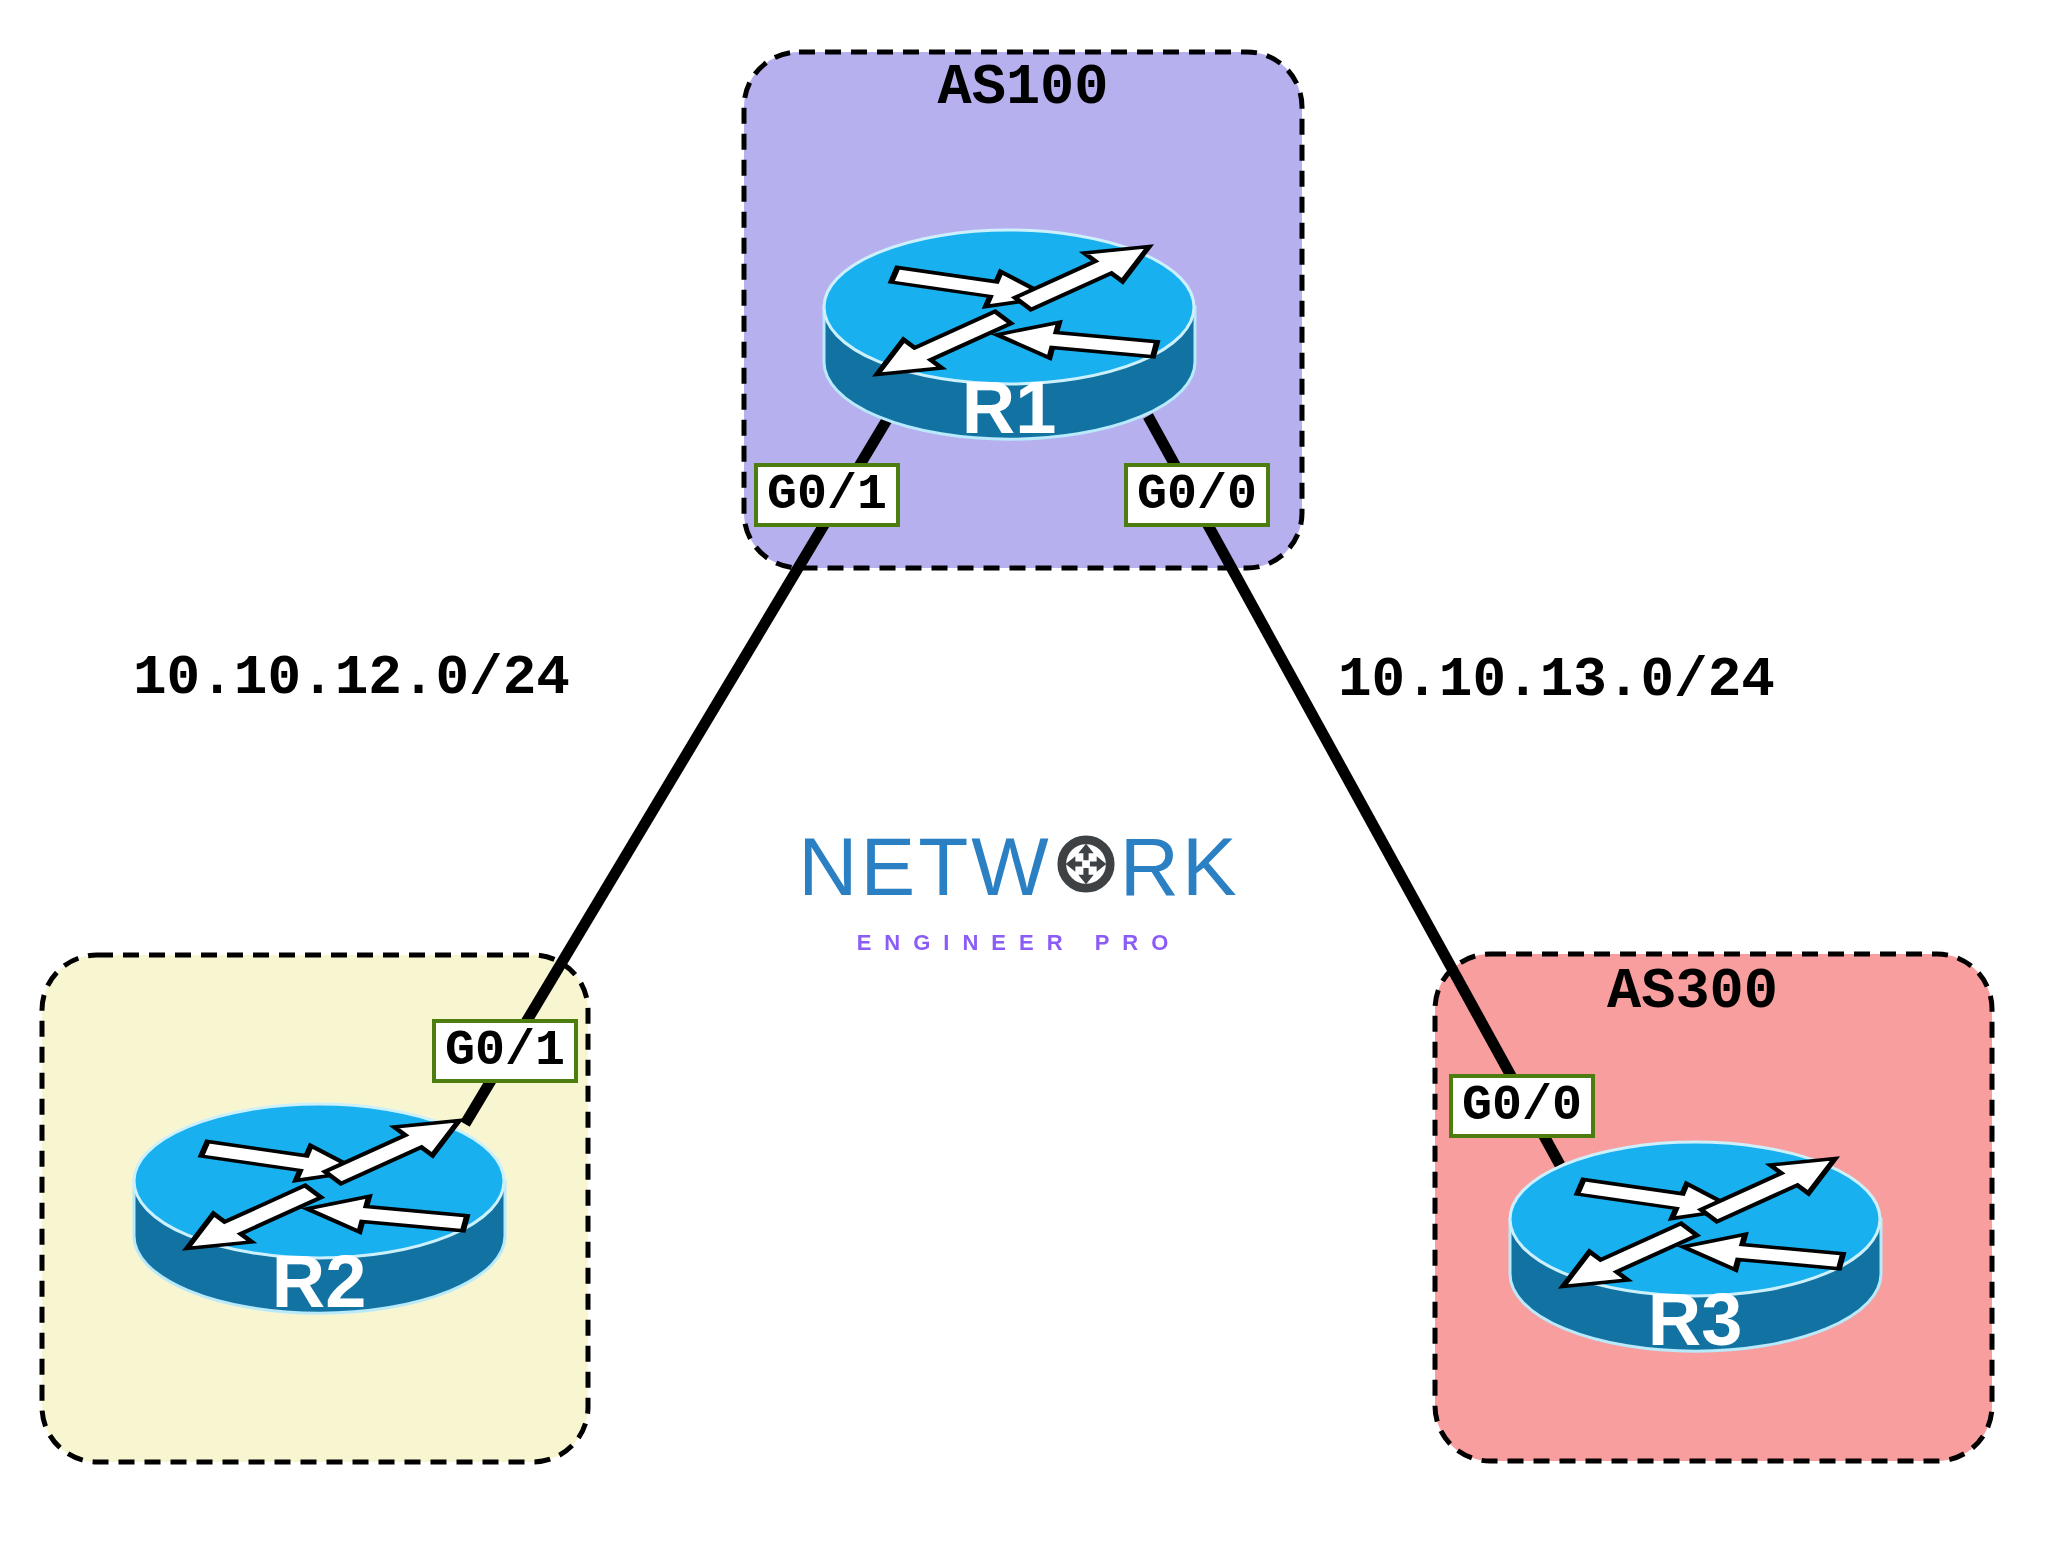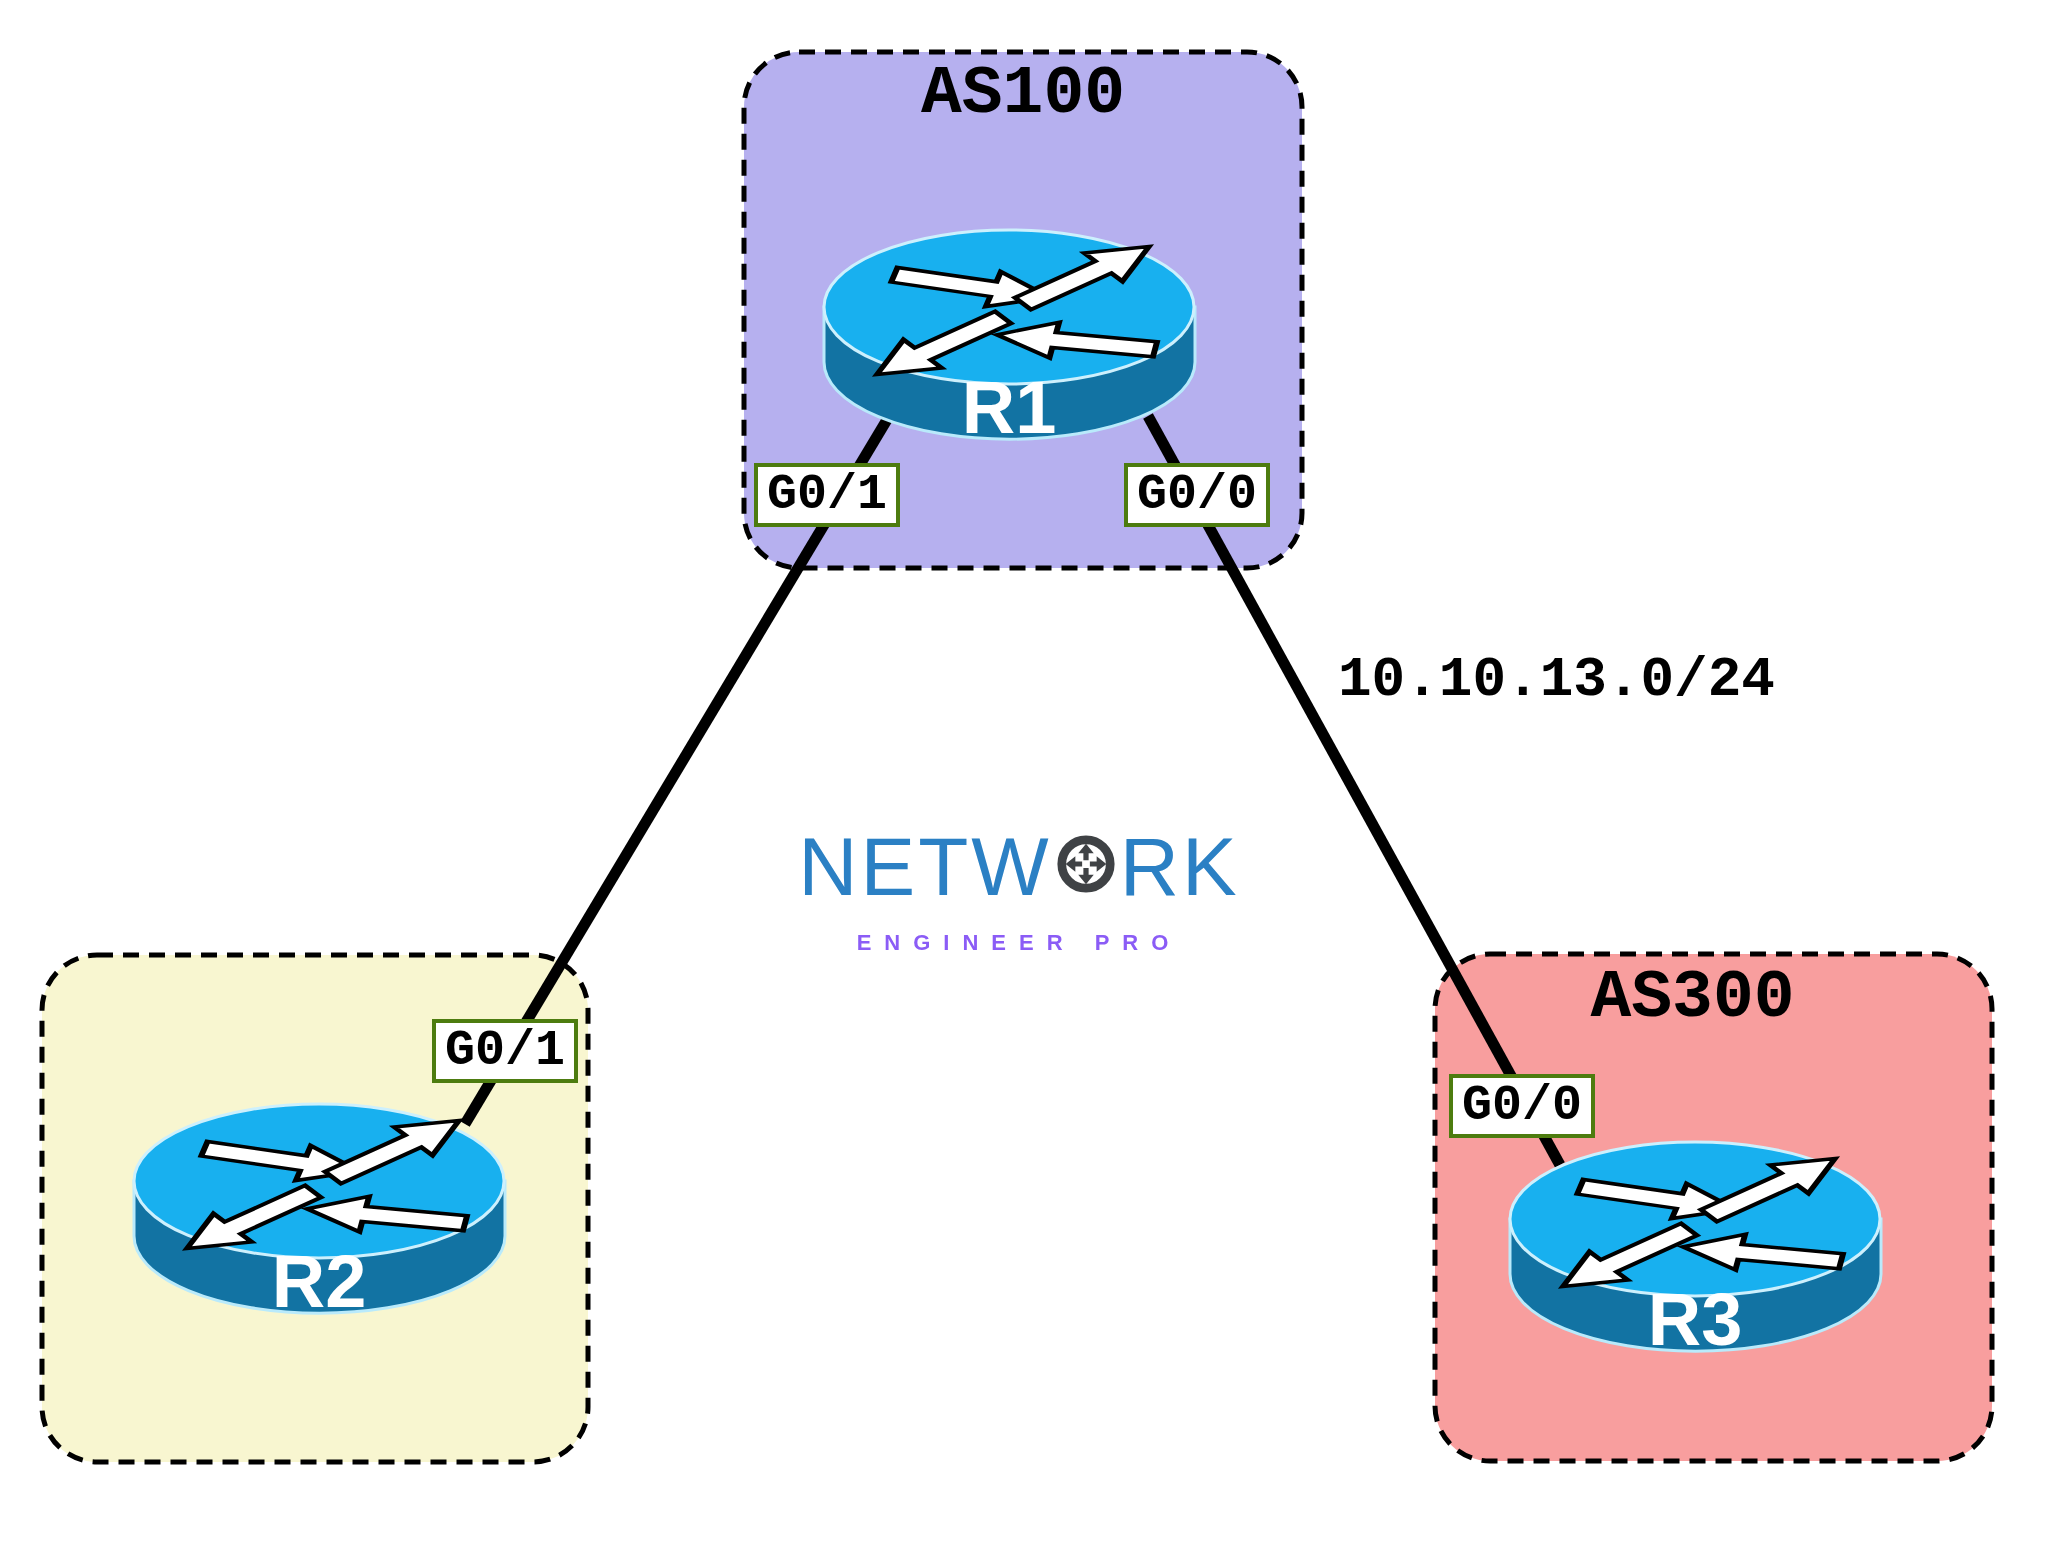--- a/index.html
+++ b/index.html
@@ -1,20 +1,20 @@
 <!DOCTYPE html>
 <html><head>
 <meta charset="utf-8">
 <style>
   html,body{margin:0;padding:0;background:#ffffff;}
   #stage{position:relative;width:2048px;height:1556px;background:#ffffff;overflow:hidden;
          font-family:"Liberation Sans",sans-serif;}
   svg.canvas{position:absolute;left:0;top:0;}
   .as-label{position:absolute;font-family:"Liberation Mono",monospace;font-weight:bold;
-            font-size:68px;line-height:1;color:#000;white-space:nowrap;}
+            font-size:57px;line-height:1;color:#000;white-space:nowrap;}
   .subnet-label{position:absolute;font-family:"Liberation Mono",monospace;font-weight:bold;
             font-size:56px;line-height:1;color:#000;white-space:nowrap;}
   .if-label{position:absolute;box-sizing:border-box;background:#ffffff;border:4px solid #4d7c0f;
             font-family:"Liberation Mono",monospace;font-weight:bold;font-size:50px;
             line-height:56px;padding:0 9px;color:#000;white-space:nowrap;}
   #logo{position:absolute;left:783px;top:826px;width:472px;display:flex;
         flex-direction:column;align-items:center;}
   #logo .main{display:flex;align-items:center;font-weight:normal;font-size:82px;
         letter-spacing:3px;color:#2b80c4;line-height:1;}
   #logo .main svg{margin:0 3px 6px 3px;}
@@ -64,20 +64,21 @@
   </svg>
 
   <div class="as-label" style="left:744px;top:60px;width:558px;text-align:center;">AS100</div>
   <div class="as-label" style="left:1435px;top:964px;width:515px;text-align:center;">AS300</div>
 
   <div class="if-label" style="left:754px;top:463px;">G0/1</div>
   <div class="if-label" style="left:1124px;top:463px;">G0/0</div>
   <div class="if-label" style="left:432px;top:1019px;">G0/1</div>
   <div class="if-label" style="left:1449px;top:1074px;">G0/0</div>
 
+  <div class="subnet-label" style="left:133px;top:650px;">10.10.12.0/24</div>
   <div class="subnet-label" style="left:1338px;top:652px;">10.10.13.0/24</div>
 
   <div id="logo">
     <div class="main">
       <span>NETW</span>
       <svg width="62" height="62" viewBox="0 0 64 64">
         <circle cx="32" cy="32" r="25" fill="none" stroke="#3f4245" stroke-width="9"></circle>
         <g fill="#3f4245">
           <path d="M32,11 L40,21 L34.7,21 L34.7,28 L29.3,28 L29.3,21 L24,21 Z"></path>
           <path d="M32,11 L40,21 L34.7,21 L34.7,28 L29.3,28 L29.3,21 L24,21 Z" transform="rotate(90 32 32)"></path>

